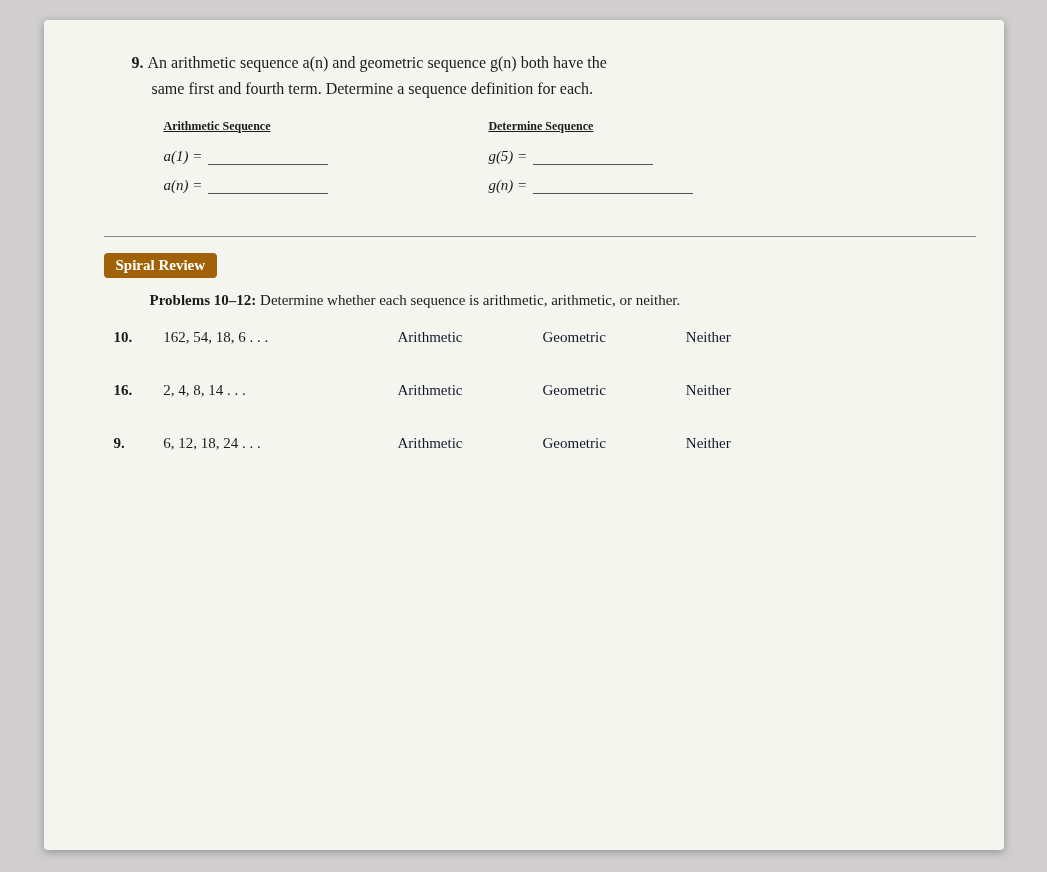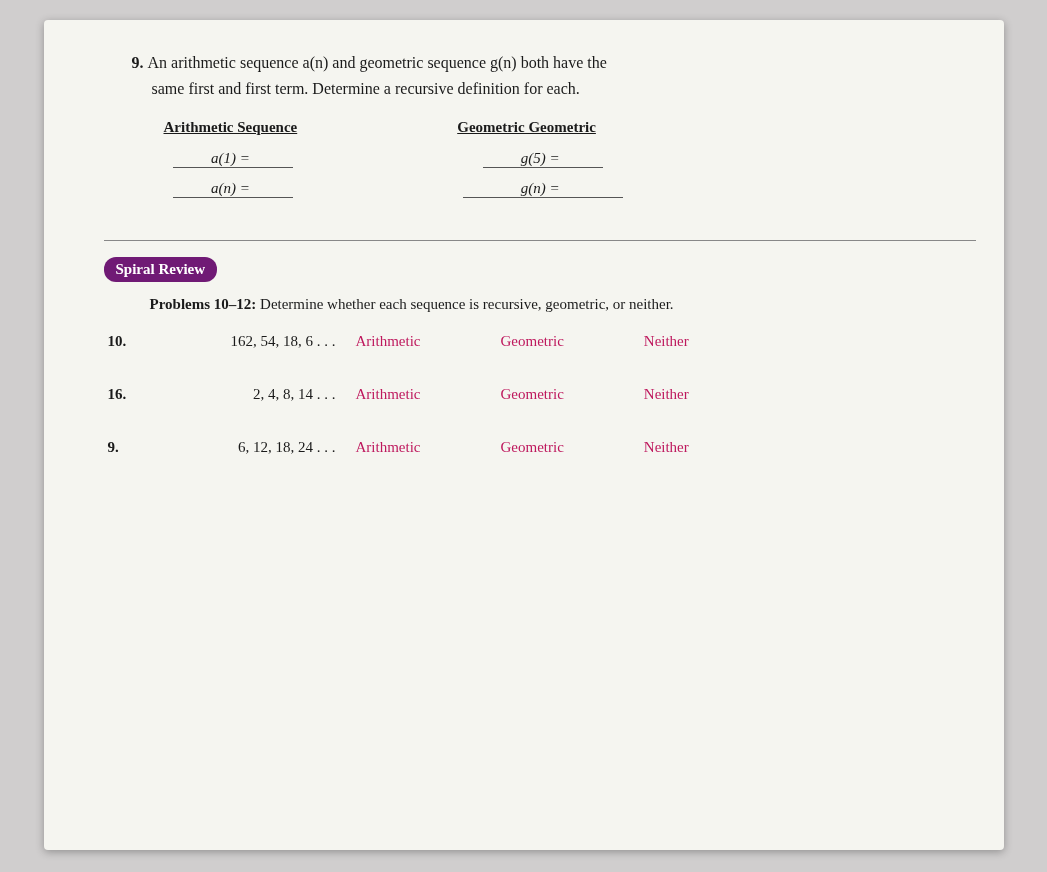--- a/index.html
+++ b/index.html
@@ -59,32 +59,31 @@
       margin-top: 10px;
     }
 
     .sequence-column {
       display: flex;
       flex-direction: column;
     }
 
     .sequence-title {
       font-weight: bold;
-      font-size: 15px;
+      font-size: 12px;
       margin-bottom: 14px;
       text-decoration: underline;
     }
 
     .sequence-row {
       display: flex;
-      align-items: center;
+      align-items: flex-end;
       margin-bottom: 12px;
       font-size: 15px;
       font-style: italic;
-      flex-direction: column;
     }
 
     .sequence-row span {
       font-style: italic;
     }
 
     .fill-line {
       display: inline-block;
       width: 120px;
       border-bottom: 1px solid #555;
@@ -98,119 +97,119 @@
       border-top: 1.5px solid #888;
       margin: 20px 0 16px 0;
     }
 
     
     .spiral-review-section {
     }
 
     .spiral-review-header {
       display: inline-block;
-      background-color: #701a75;
+      background-color: #a16207;
       color: #fff;
       font-weight: bold;
       font-size: 15px;
       padding: 4px 12px;
-      border-radius: 12px;
+      border-radius: 4px;
       margin-bottom: 14px;
     }
 
     .spiral-review-instruction {
       font-size: 15px;
       margin-bottom: 20px;
       margin-left: 10px;
     }
 
     .spiral-review-instruction strong {
       font-weight: bold;
       margin-left: 36px;
     }
 
     
     .sequence-problem-row {
       display: flex;
       align-items: center;
       margin-bottom: 36px;
-      margin-left: 4px;
+      margin-left: 10px;
+      gap: 18px;
     }
 
     .seq-problem-number {
       font-weight: bold;
       font-size: 15px;
       min-width: 28px;
     }
 
     .seq-problem-sequence {
       font-size: 15px;
       min-width: 200px;
-      text-align: right;
     }
 
     .seq-options {
       display: flex;
       gap: 80px;
       margin-left: 20px;
     }
 
     .seq-option {
       font-size: 15px;
-      color: #be185d;
+      color: #0f172a;
     }
   </style>
 </head>
 <body>
 
 <div class="page-container">
 
   <div class="problem-9">
     <div class="problem-9-description">
       <span class="problem-number">9.</span>
       <span class="problem-text">An arithmetic sequence a(n) and geometric sequence g(n) both have the</span>
       <br>
-      <span class="problem-text" style="margin-left: 20px;">same first and first term. Determine a recursive definition for each.</span>
+      <span class="problem-text" style="margin-left: 20px;">same first and fourth term. Determine a sequence definition for each.</span>
     </div>
 
     <div class="sequences-container">
 
       <div class="sequence-column">
         <div class="sequence-title">Arithmetic Sequence</div>
         <div class="sequence-row">
           <span>a(1) =</span>
           <span class="fill-line"></span>
         </div>
         <div class="sequence-row">
           <span>a(n) =</span>
           <span class="fill-line"></span>
         </div>
       </div>
 
       <div class="sequence-column">
-        <div class="sequence-title">Geometric Geometric</div>
+        <div class="sequence-title">Determine Sequence</div>
         <div class="sequence-row">
           <span>g(5) =</span>
           <span class="fill-line"></span>
         </div>
         <div class="sequence-row">
           <span>g(n) =</span>
           <span class="fill-line" style="width:160px;"></span>
         </div>
       </div>
     </div>
   </div>
 
   <hr class="divider">
 
   <div class="spiral-review-section">
     <div class="spiral-review-header">Spiral Review</div>
 
     <div class="spiral-review-instruction">
-      <strong>Problems 10–12:</strong><span> Determine whether each sequence is recursive, geometric, or neither.</span>
+      <strong>Problems 10–12:</strong><span> Determine whether each sequence is arithmetic, arithmetic, or neither.</span>
     </div>
 
     
     <div id="problems-container">
         <div class="sequence-problem-row">
       <span class="seq-problem-number">10.</span>
       <span class="seq-problem-sequence">&nbsp;162, 54, 18, 6 . . .</span>
       <div class="seq-options">
         <span class="seq-option">Arithmetic</span>
         <span class="seq-option">Geometric</span>

